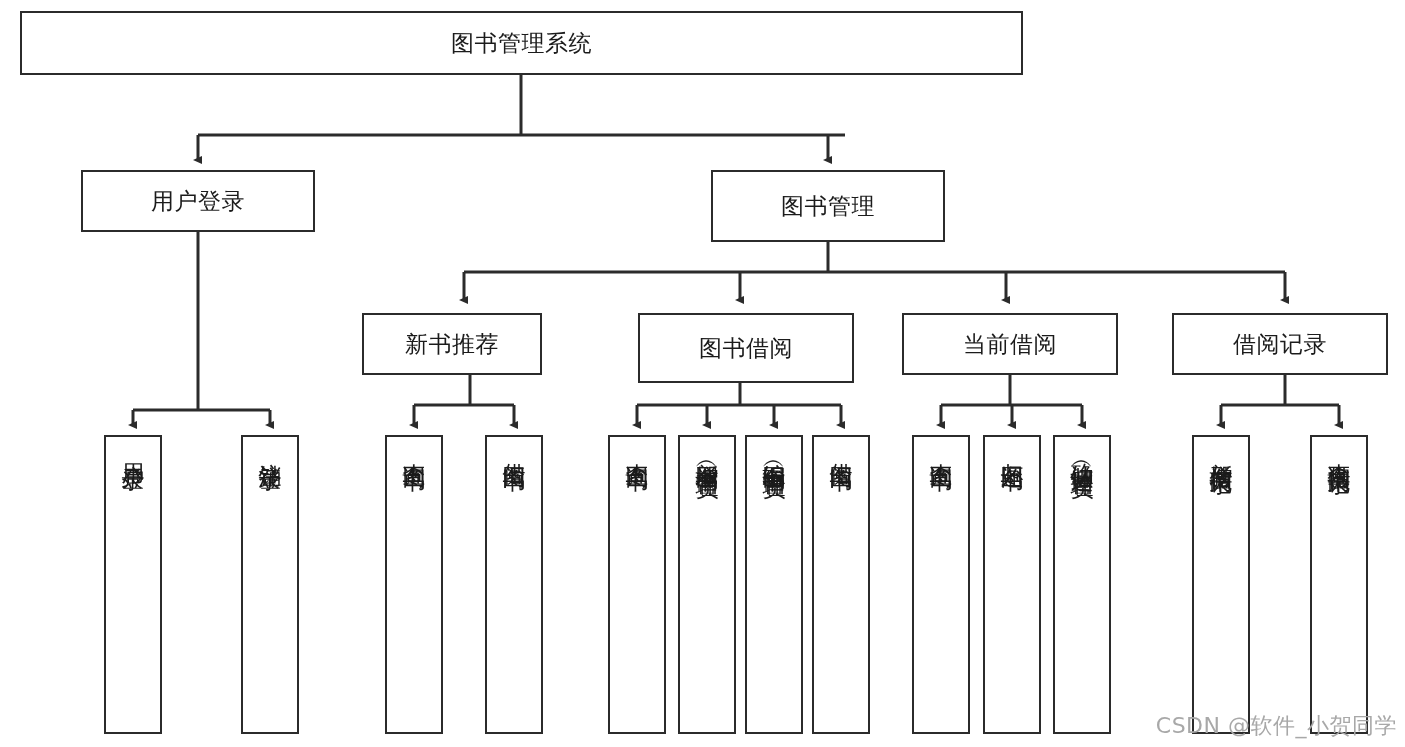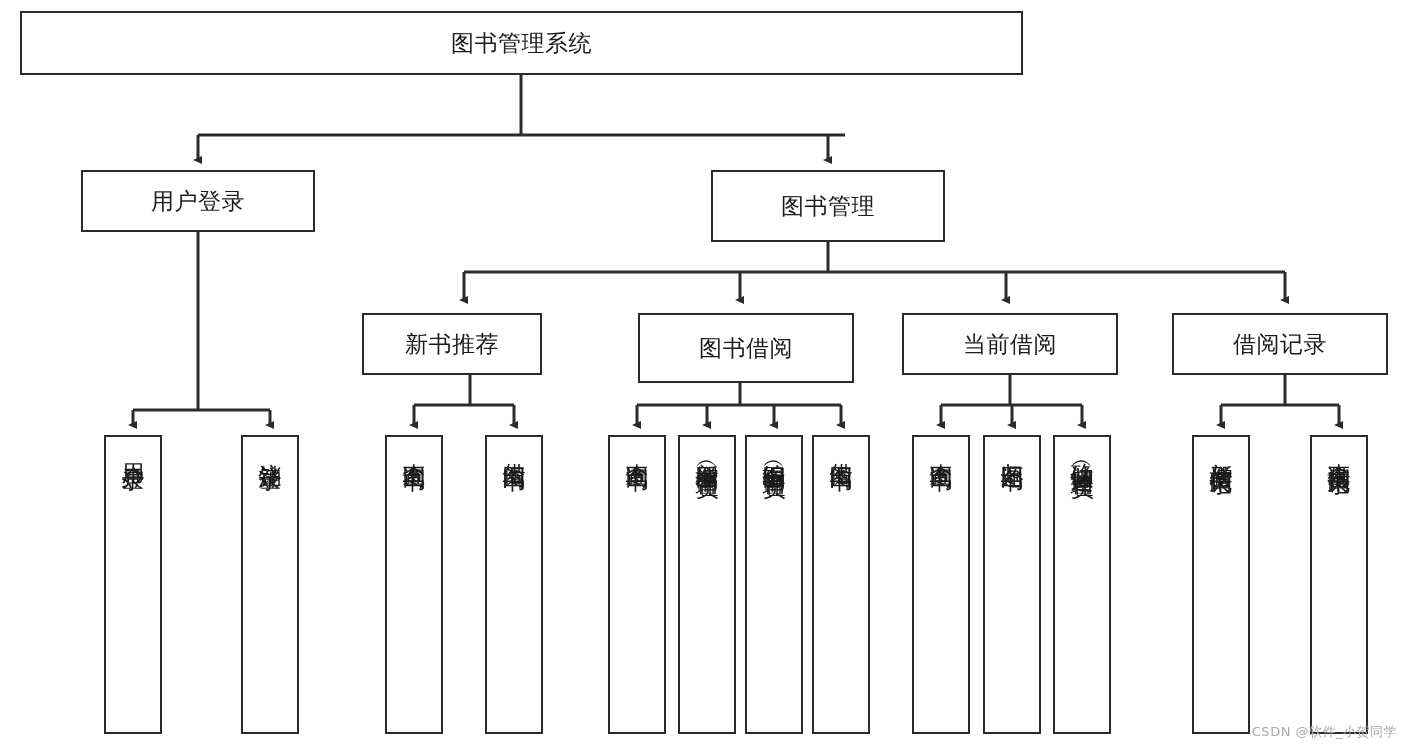--- a/index.html
+++ b/index.html
@@ -54,21 +54,21 @@
     writing-mode: vertical-rl;
     text-orientation: upright;
     font-size: 23px;
     letter-spacing: 2px;
     line-height: 1;
   }
   #watermark {
     position: absolute;
     right: 8px;
     bottom: 6px;
-    font-size: 13px;
+    font-size: 22px;
     color: #a8a8a8;
     white-space: nowrap;
     letter-spacing: 0.5px;
   }
 </style>
 </head>
 <body>
 
 <div id="canvas">
 

